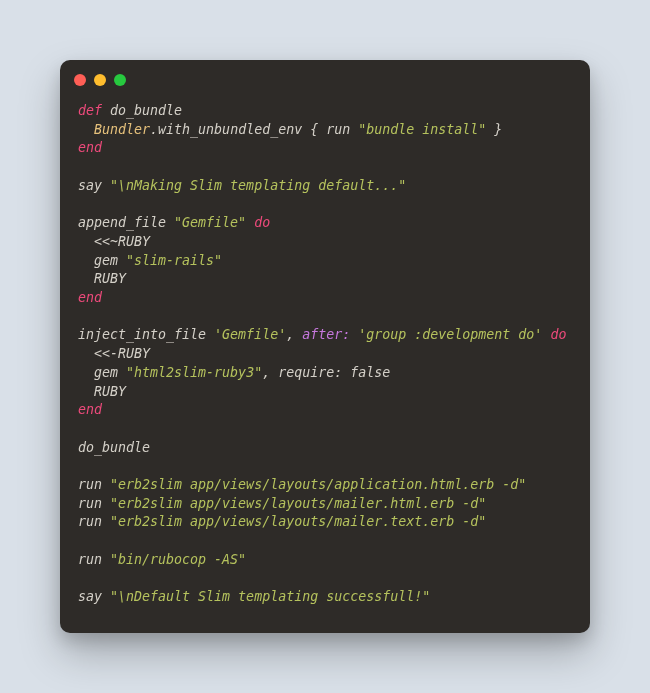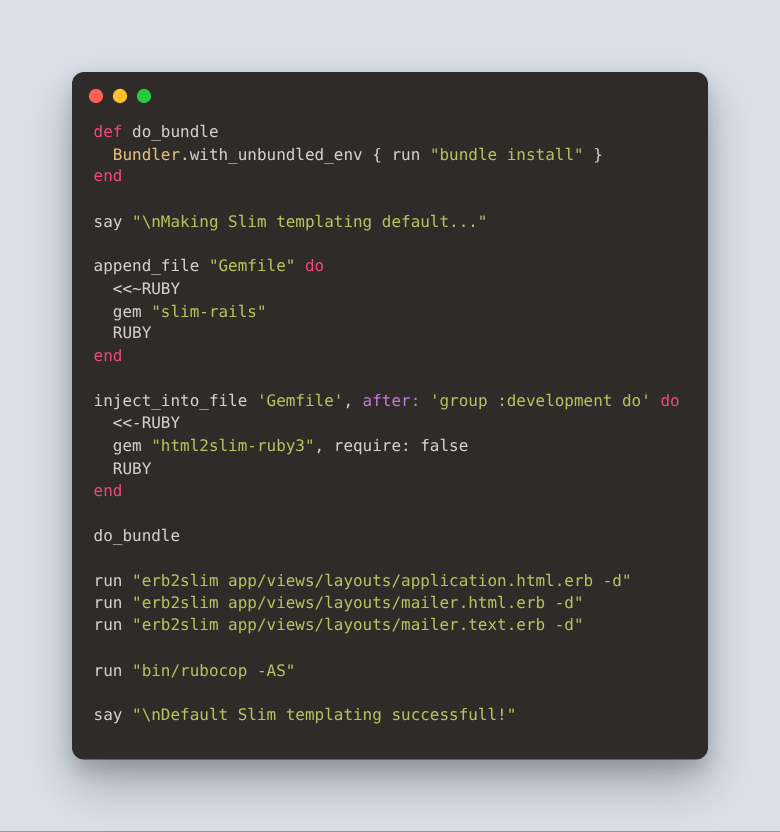--- a/index.html
+++ b/index.html
@@ -15,20 +15,21 @@
       align-items: center;
       justify-content: center;
       font-family: "SF Mono", "Monaco", "Menlo", "Consolas", monospace;
     }
     .terminal-window {
       background: #2e2b28;
       border-radius: 10px;
       width: 530px;
       box-shadow: 0 20px 40px rgba(0,0,0,0.25), 0 8px 16px rgba(0,0,0,0.15);
       overflow: hidden;
+      font-style: italic;
     }
     .title-bar {
       padding: 14px 14px 4px 14px;
       display: flex;
       gap: 8px;
       align-items: center;
     }
     .traffic-light {
       width: 12px;
       height: 12px;

